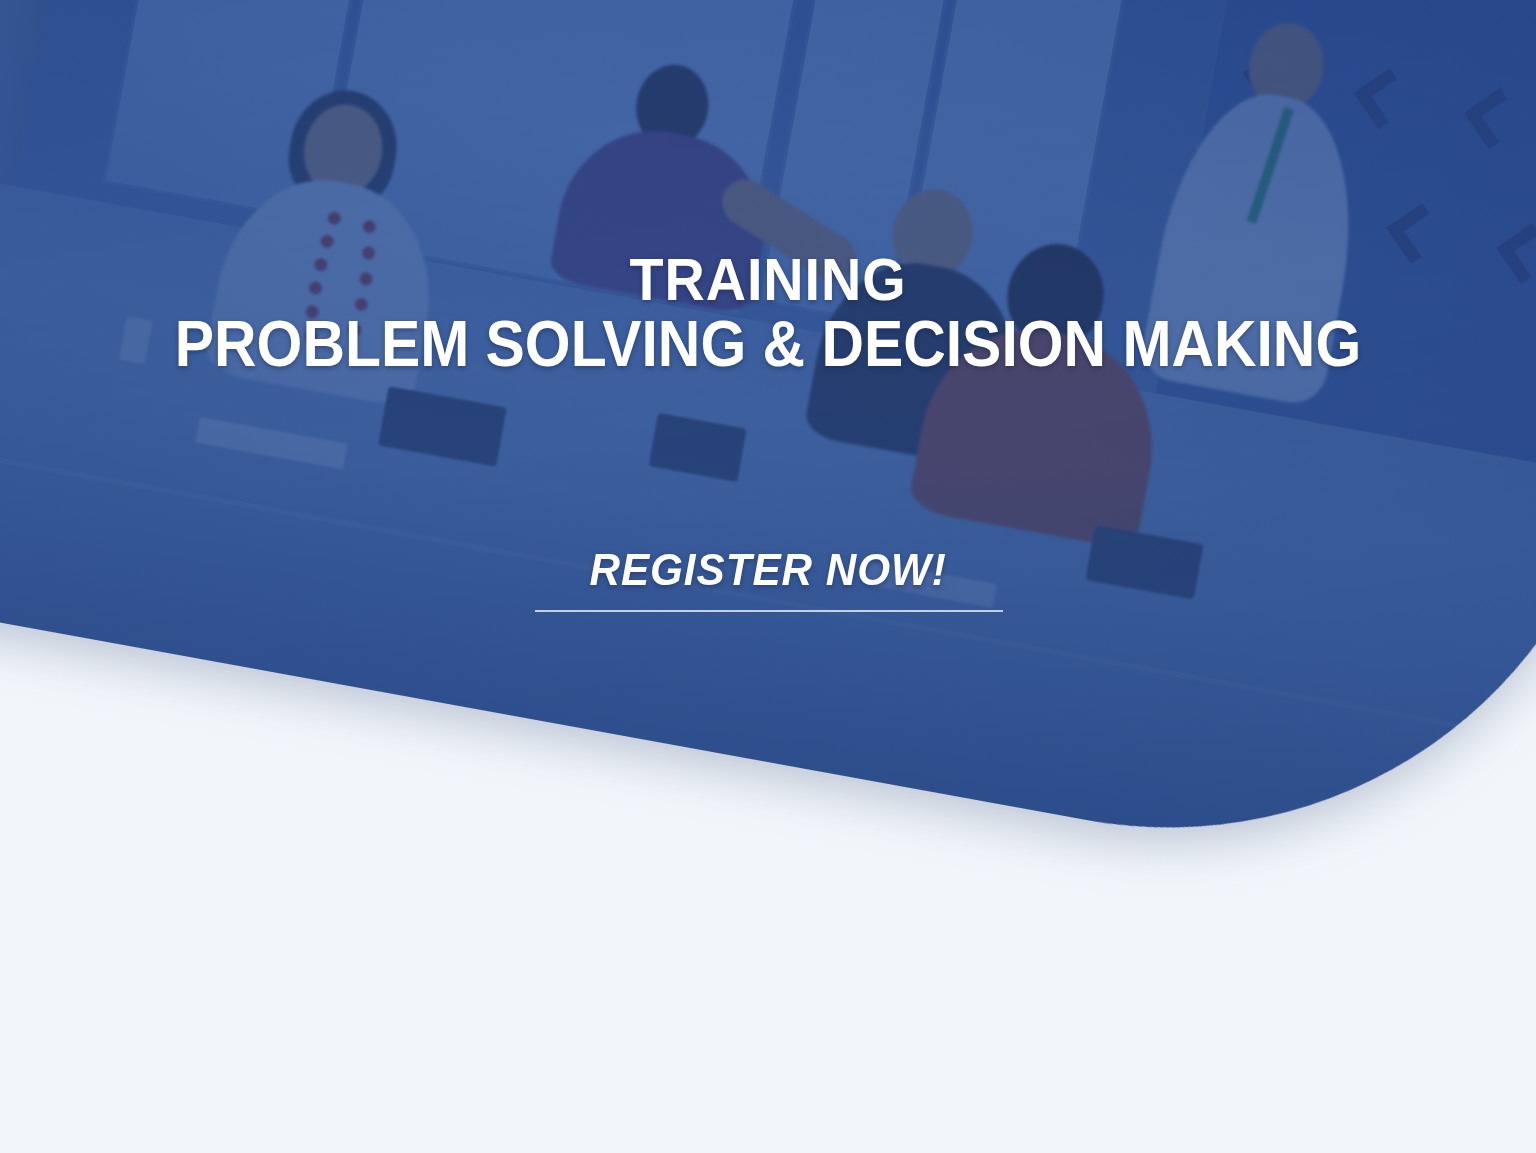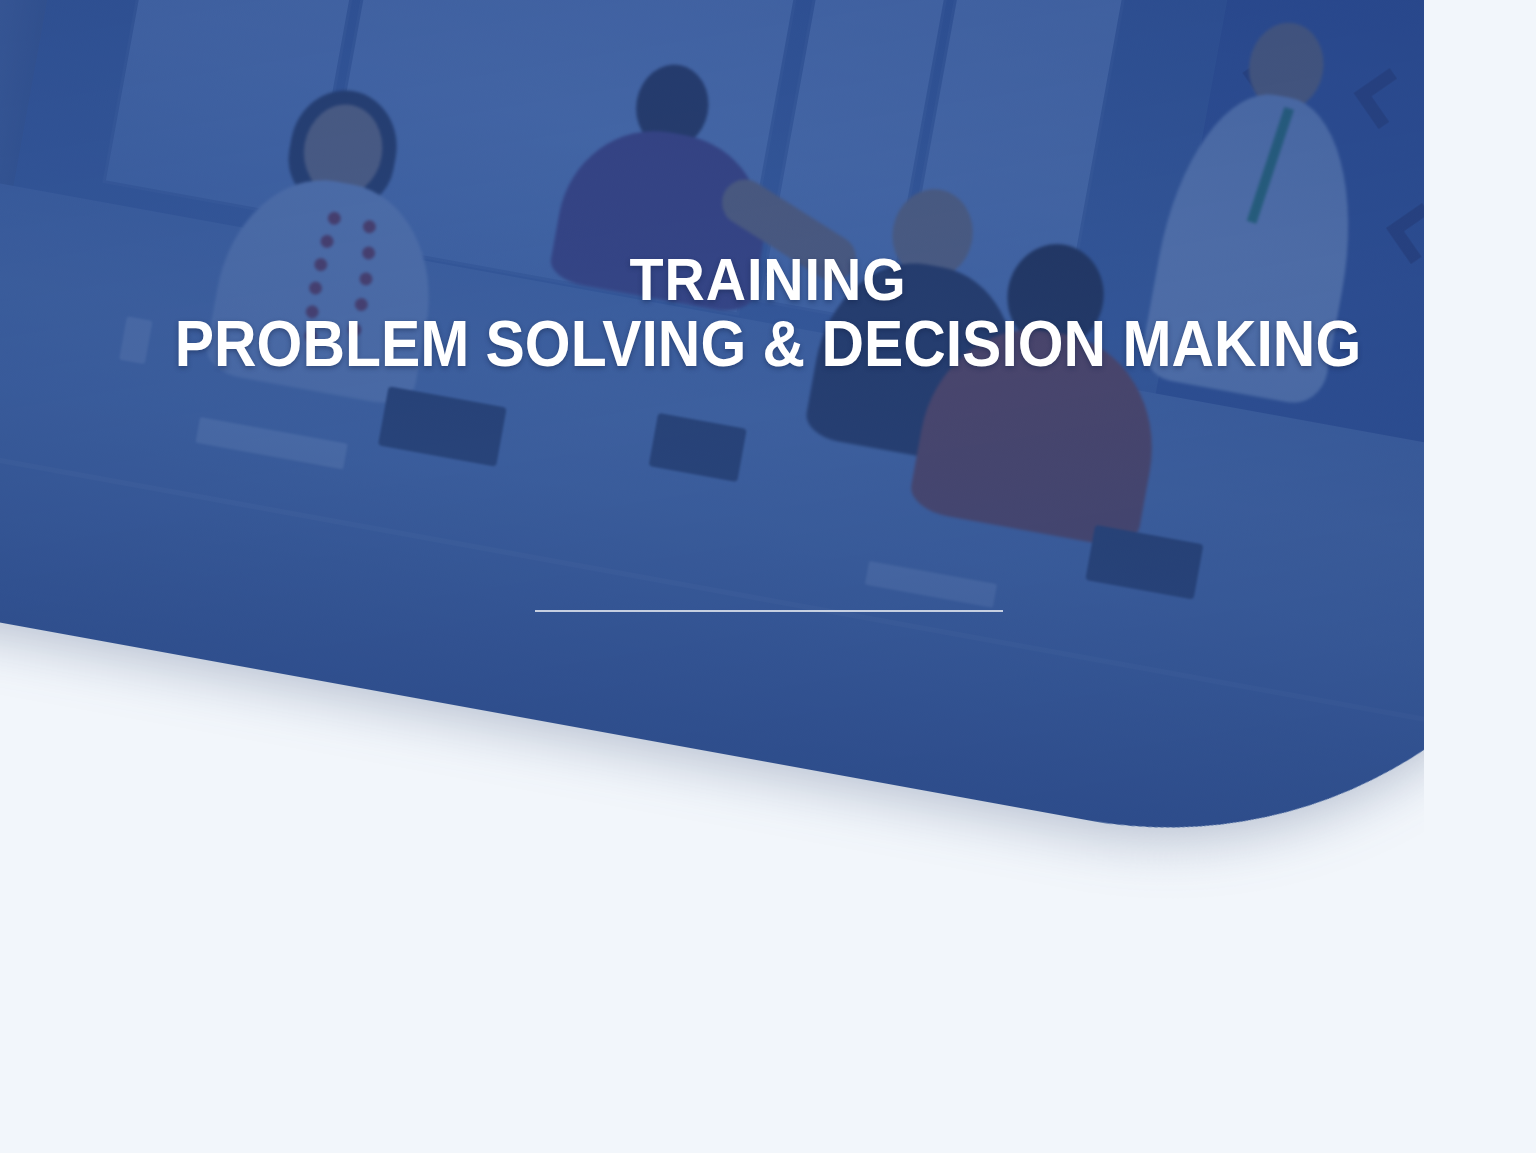--- a/index.html
+++ b/index.html
@@ -5,21 +5,21 @@
   * { margin:0; padding:0; box-sizing:border-box; }
   html, body {
     width:1536px; height:1153px;
     overflow:hidden;
     background:#f2f6fb;
     font-family:"Liberation Sans", sans-serif;
   }
 
   #page {
     position:relative;
-    width:1424px; height:1153px;
+    width:1536px; height:1153px;
     background:#f2f6fb;
     overflow:hidden;
   }
 
   
   .banner-wrap{
     position:absolute;
     left:-150px;
     top:-330px;
     width:1800px;
@@ -292,17 +292,20 @@
       <div class="tint-c"></div>
     </div>
   </div>
 
   <div class="content">
 
     <div class="headline line1">TRAINING</div>
 
     <div class="headline line2">PROBLEM SOLVING &amp; DECISION MAKING</div>
 
+    <div class="cta-wrap">
+      <span class="cta">REGISTER NOW!</span>
+    </div>
 
     <div class="cta-rule"></div>
   </div>
 
 </div>
 
 </body></html>

